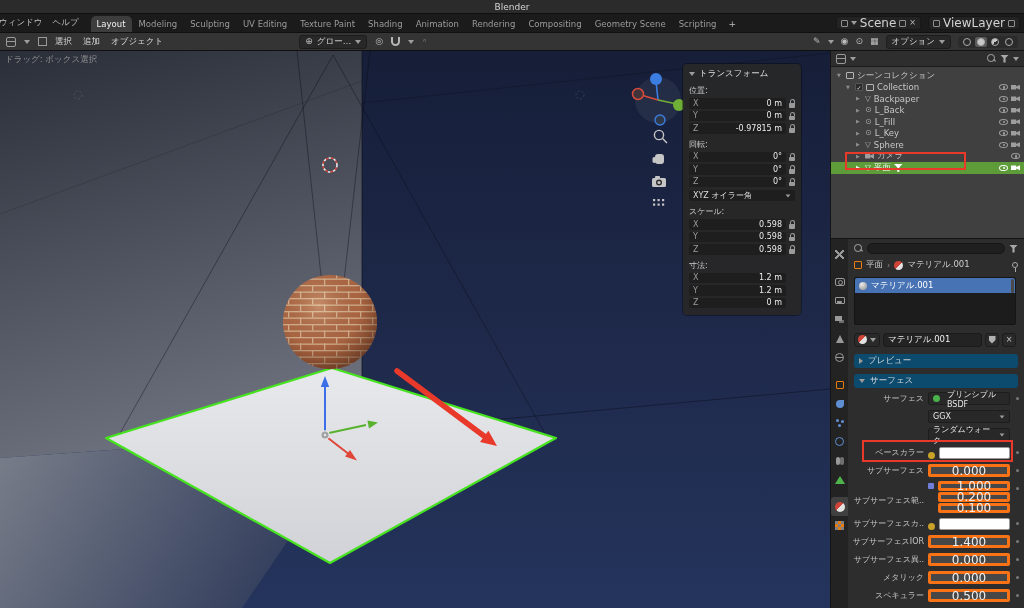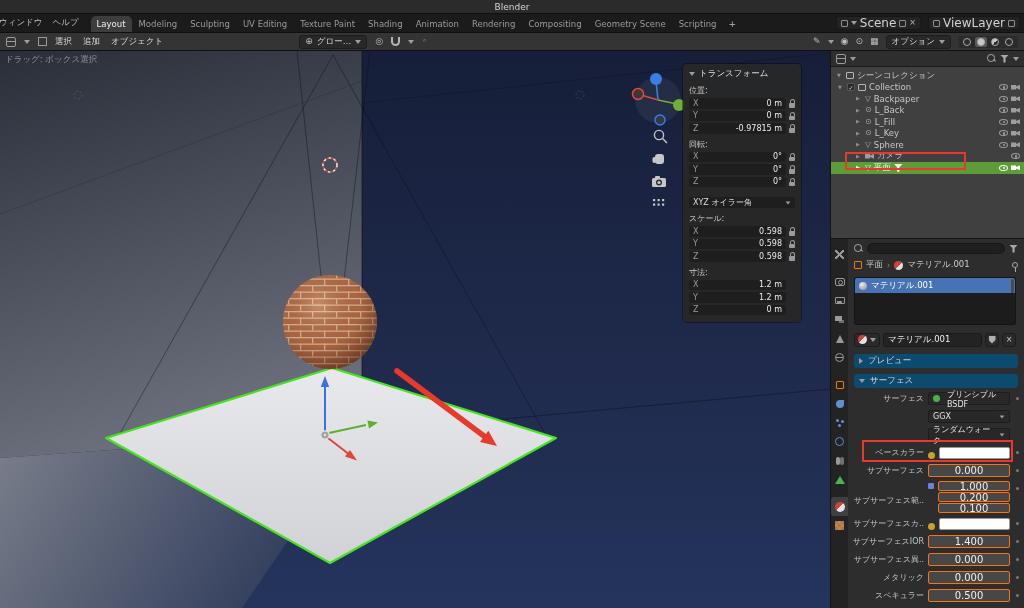--- a/index.html
+++ b/index.html
@@ -47,33 +47,33 @@
   .drag-hint { position:absolute; left:5px; top:3px; font-size:8.5px; color:#909090; }
 
   
   .npanel { position:absolute; left:683px; top:13px; width:118px; background:rgba(40,40,40,0.96); border-radius:4px; padding:4px 6px 7px 6px; box-shadow:0 0 0 1px rgba(0,0,0,0.35); }
   .np-title { display:flex; align-items:center; gap:4px; font-size:8.5px; color:#e2e2e2; height:12px; }
   .np-sec { margin-top:5px; font-size:8px; color:#cfcfcf; }
   .np-row { display:flex; align-items:center; gap:3px; margin-top:2px; }
   .np-field { flex:1; height:10.5px; background:#1e1e1e; border-radius:2px; display:flex; align-items:center; padding:0 4px; font-size:8px; }
   .np-ax { color:#9a9a9a; }
   .np-val { margin-left:auto; color:#ececec; }
-  .np-drop { height:11px; background:#1e1e1e; border-radius:2px; display:flex; align-items:center; gap:3px; padding:0 4px; font-size:8px; color:#dddddd; margin-top:10px; }
+  .np-drop { height:11px; background:#1e1e1e; border-radius:2px; display:flex; align-items:center; gap:3px; padding:0 4px; font-size:8px; color:#dddddd; margin-top:3px; }
   .np-drop .cv-d { margin-left:auto; transform:scale(0.8); }
   .lk { width:6px; height:9px; position:relative; flex:none; }
   .lk:after { content:''; position:absolute; bottom:0; left:0; width:6px; height:4.5px; background:#9a9a9a; border-radius:1px; }
   .lk:before { content:''; position:absolute; top:0.5px; left:1.2px; width:2.6px; height:3.6px; border:1px solid #9a9a9a; border-bottom:none; border-radius:3px 3px 0 0; }
   .np-sp { width:6px; flex:none; }
 
   
   .outliner { position:absolute; left:830px; top:51px; width:194px; height:187px; background:#404040; border-left:1px solid #141414; }
   .ol-header { height:16px; background:#2e2e2e; border-bottom:1px solid #1b1b1b; display:flex; align-items:center; gap:4px; padding:0 5px; }
   .ol-tree { padding-top:3px; }
   .ol-row { display:flex; align-items:center; height:11.5px; padding-right:4px; font-size:8.5px; color:#c6c6c6; gap:3px; white-space:nowrap; }
-  .d0 { padding-left:6px; } .d1 { padding-left:7px; } .d2 { padding-left:25px; }
+  .d0 { padding-left:6px; } .d1 { padding-left:15px; } .d2 { padding-left:25px; }
   .tri { font-size:5px; color:#8d8d8d; width:6px; flex:none; line-height:1; }
   .ic-mesh { color:#a6a6a6; font-size:7.5px; line-height:1; flex:none; }
   .ic-light { color:#a6a6a6; font-size:8px; line-height:1; flex:none; }
   .ic-colbox { width:8px; height:7px; border:1px solid #b5b5b5; border-radius:1px; flex:none; }
   .ic-cb { width:8px; height:8px; background:#2a2a2a; border:1px solid #555; border-radius:1px; color:#ddd; font-size:6px; line-height:7px; text-align:center; flex:none; }
   .olspace { flex:1; }
   .ic-eye { width:9px; height:6px; border:1px solid #9e9e9e; border-radius:50%; position:relative; flex:none; }
   .ic-eye:after { content:''; position:absolute; left:2.6px; top:1.1px; width:2.4px; height:2.4px; border-radius:50%; background:#9e9e9e; }
   .ic-camv { width:9px; height:6px; background:#9e9e9e; clip-path:polygon(0 12%,58% 12%,58% 38%,100% 8%,100% 92%,58% 62%,58% 88%,0 88%); flex:none; }
   .ol-row.selected { background:#5d9c38; color:#fff; }
@@ -127,21 +127,21 @@
   .db-browse { display:flex; align-items:center; gap:3px; background:#2a2a2a; border:1px solid #1c1c1c; border-radius:3px; padding:0 3px; height:14px; }
   .db-name { flex:1; height:14px; background:#232323; border:1px solid #1a1a1a; border-radius:3px; display:flex; align-items:center; padding:0 4px; color:#eee; font-size:8.5px; }
   .db-btn { width:14px; height:14px; background:#2a2a2a; border:1px solid #1c1c1c; border-radius:3px; display:flex; align-items:center; justify-content:center; color:#ccc; font-size:8px; }
   .ic-shield { width:7px; height:8px; background:#b0b0b0; clip-path:polygon(0 0,100% 0,100% 55%,50% 100%,0 55%); flex:none; }
   .p-sechead { margin:7px 6px 0 6px; height:14px; background:#0c4a6e; border-radius:3px; display:flex; align-items:center; gap:5px; padding:0 5px; font-size:8.5px; color:#dcdcdc; }
   .p-sechead.second { margin-top:6px; }
   .prow { display:flex; align-items:center; margin:3px 14px 0 0; height:15px; position:relative; }
   .prow.multi { height:auto; align-items:flex-start; }
   .plabel { width:76px; text-align:right; margin-right:4px; font-size:8px; color:#c6c6c6; white-space:nowrap; overflow:hidden; flex:none; }
   .pwidget { flex:1; display:flex; align-items:flex-end; min-width:0; }
-  .slider { flex:1; background:#474747; border:1px solid #f97316; border-radius:2px; height:13px; display:flex; align-items:center; justify-content:center; color:#efefef; font-size:10px; }
+  .slider { flex:1; background:#474747; border:3px solid #f97316; border-radius:2px; height:13px; display:flex; align-items:center; justify-content:center; color:#efefef; font-size:12px; }
   .pdrop { flex:1; background:#282828; border:1px solid #1d1d1d; border-radius:2px; height:13px; display:flex; align-items:center; gap:3px; padding:0 4px; color:#e5e5e5; font-size:8px; }
   .pdrop .cv-d { margin-left:auto; transform:scale(0.8); }
   .swatch { flex:1; background:#ffffff; height:12px; border-radius:2px; border:1px solid #9a9a9a; }
   .dotic { width:7px; height:7px; border-radius:50%; margin-right:4px; flex:none; }
   .dot-green { background:#49b04b; } .dot-yellow { background:#c9a227; }
   .deco { position:absolute; right:-9px; top:6px; width:3px; height:3px; border-radius:50%; background:#7a7a7a; }
   .vstack { flex:1; display:flex; flex-direction:column; gap:1px; }
   .vstack .slider { height:10px; flex:none; }
   .ic-drv { width:6px; height:6px; background:#6f7fd9; border-radius:1px; margin:2px 4px 0 0; flex:none; }
 

